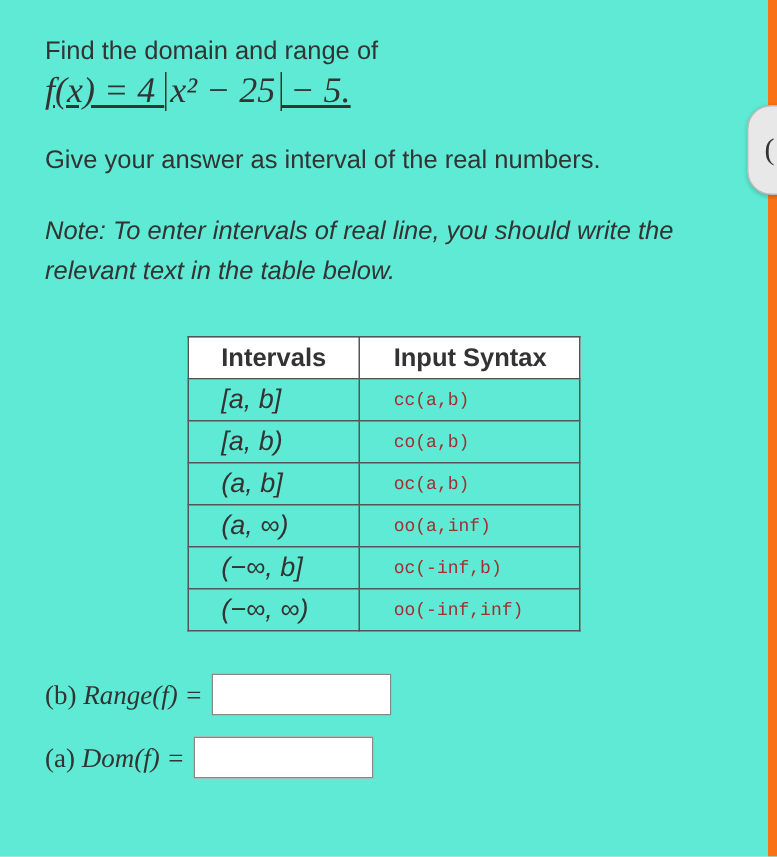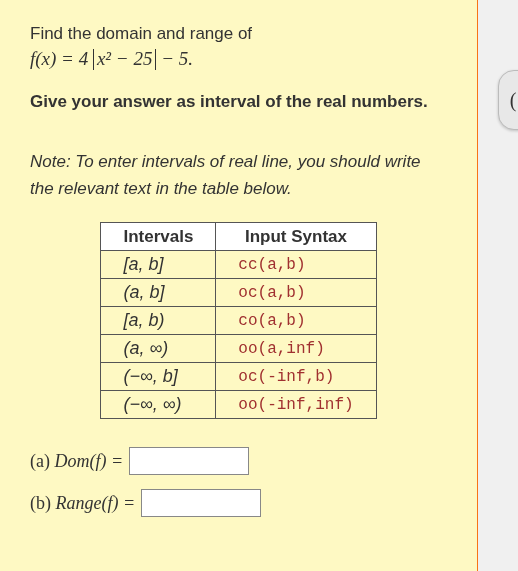--- a/index.html
+++ b/index.html
@@ -7,56 +7,57 @@
       font-family: Arial, Helvetica, sans-serif;
       font-size: 17px;
       color: #333;
       background: #f0f0f0;
       width: 518px;
       height: 571px;
       overflow: hidden;
       position: relative;
     }
     .page {
-      background: #fef9c3;
-      width: 478px;
+      background: #5eead4;
+      width: 518px;
       height: 571px;
       padding: 22px 30px;
-      border-right: 1px solid #f97316;
+      border-right: 6px solid #f97316;
     }
     .line1 { margin-bottom: 2px; line-height: 1.4; }
     .formula {
       font-family: 'Times New Roman', serif;
-      font-size: 19px;
+      font-size: 24px;
       margin-bottom: 18px;
+      text-decoration: underline;
     }
     .formula .fx { font-style: italic; }
-    .line2 { margin-bottom: 33px; line-height: 1.6; font-weight: bold; }
-    .note { font-style: italic; margin-bottom: 20px; line-height: 1.6; }
+    .line2 { margin-bottom: 20px; line-height: 1.6; }
+    .note { font-style: italic; margin-bottom: 30px; line-height: 1.6; }
     .table-wrap { display: flex; justify-content: center; margin-bottom: 28px; }
     table {
       border-collapse: collapse;
       font-size: 17px;
     }
     th, td {
       border: 1px solid #555;
       padding: 3px 22px;
       height: 28px;
     }
     th { font-weight: bold; background: #fff; }
     td.interval {
       font-family: Liberation Sans, sans-serif;
       font-style: normal;
       font-size: 18px;
     }
     td.interval .v { font-style: italic; }
     td.syntax {
       font-family: 'Courier New', monospace;
       color: #a03030;
-      font-size: 16px;
+      font-size: 12px;
     }
     .answer-row {
       display: flex;
       align-items: center;
       margin-bottom: 14px;
       gap: 6px;
     }
     .answer-label {
       font-family: 'Times New Roman', serif;
       font-size: 18px;
@@ -115,50 +116,50 @@
           <th>Intervals</th>
           <th>Input Syntax</th>
         </tr>
       </thead>
       <tbody>
         <tr>
             <td class="interval"><span class="v">[a, b]</span></td>
             <td class="syntax">cc(a,b)</td>
           </tr>
         <tr>
+            <td class="interval"><span class="v">[a, b)</span></td>
+            <td class="syntax">co(a,b)</td>
+          </tr>
+        <tr>
             <td class="interval"><span class="v">(a, b]</span></td>
             <td class="syntax">oc(a,b)</td>
-          </tr>
-        <tr>
-            <td class="interval"><span class="v">[a, b)</span></td>
-            <td class="syntax">co(a,b)</td>
           </tr>
         <tr>
             <td class="interval"><span class="v">(a, ∞)</span></td>
             <td class="syntax">oo(a,inf)</td>
           </tr>
         <tr>
             <td class="interval"><span class="v">(−∞, b]</span></td>
             <td class="syntax">oc(-inf,b)</td>
           </tr>
         <tr>
             <td class="interval"><span class="v">(−∞, ∞)</span></td>
             <td class="syntax">oo(-inf,inf)</td>
           </tr>
       </tbody>
     </table>
   </div>
 
   <div class="answer-row">
-    <span class="answer-label"><span>(a) </span><span class="it">Dom(f) = </span></span>
+    <span class="answer-label"><span>(b) </span><span class="it">Range(f) = </span></span>
     <input type="text" value="" style="">
   </div>
 
   <div class="answer-row">
-    <span class="answer-label"><span>(b) </span><span class="it">Range(f) = </span></span>
+    <span class="answer-label"><span>(a) </span><span class="it">Dom(f) = </span></span>
     <input type="text" value="" style="">
   </div>
 
 </div>
 
 <div class="side-bubble">
   <span>(</span>
 </div>
 
 </body></html>

